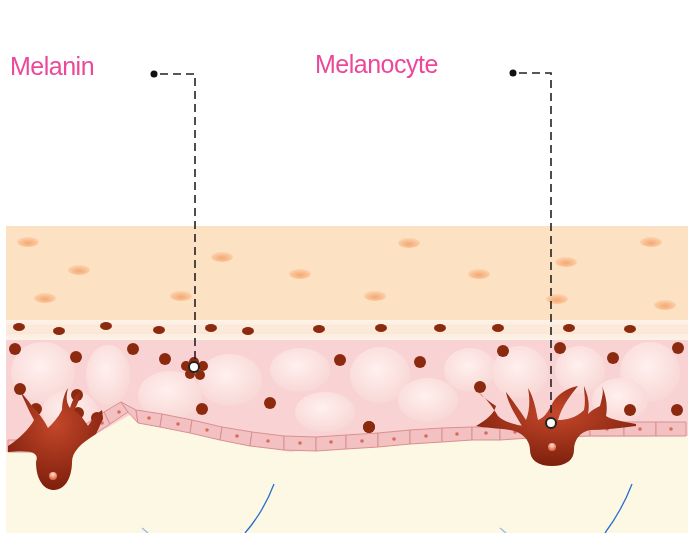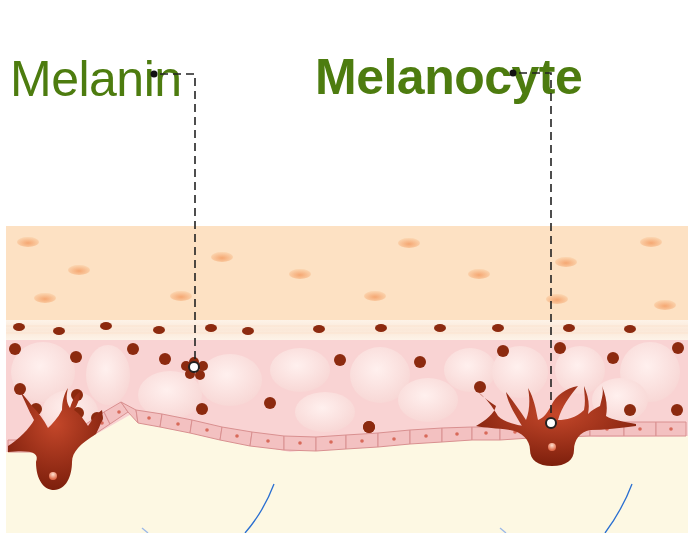--- a/index.html
+++ b/index.html
@@ -1,24 +1,24 @@
 <!DOCTYPE html>
 <html><head>
 <meta charset="utf-8">
 <style>
   html,body{margin:0;padding:0;background:#ffffff;}
   body{width:700px;height:533px;position:relative;overflow:hidden;font-family:"Liberation Sans",sans-serif;}
-  .label{position:absolute;font-size:50px;color:#4d7c0f;letter-spacing:-0.5px;line-height:1;}
+  .label{position:absolute;font-size:25px;color:#ec4899;letter-spacing:-0.5px;line-height:1;}
   #diagram{position:absolute;left:0;top:0;}
 </style>
 </head>
 <body>
 
 <div class="label" style="left:10px;top:54px;">Melanin</div>
-<div class="label" style="left:315px;top:52px;font-weight:bold;">Melanocyte</div>
+<div class="label" style="left:315px;top:52px;">Melanocyte</div>
 
 <svg id="diagram" width="700" height="533" viewBox="0 0 700 533">
   <defs>
     <radialGradient id="pore" cx="50%" cy="60%" r="55%">
       <stop offset="0%" stop-color="#f5a772"></stop>
       <stop offset="100%" stop-color="#fbd3ad"></stop>
     </radialGradient>
     <radialGradient id="cellBlob" cx="45%" cy="40%" r="60%">
       <stop offset="0%" stop-color="#fff0ee"></stop>
       <stop offset="100%" stop-color="#f8d8d6"></stop>

